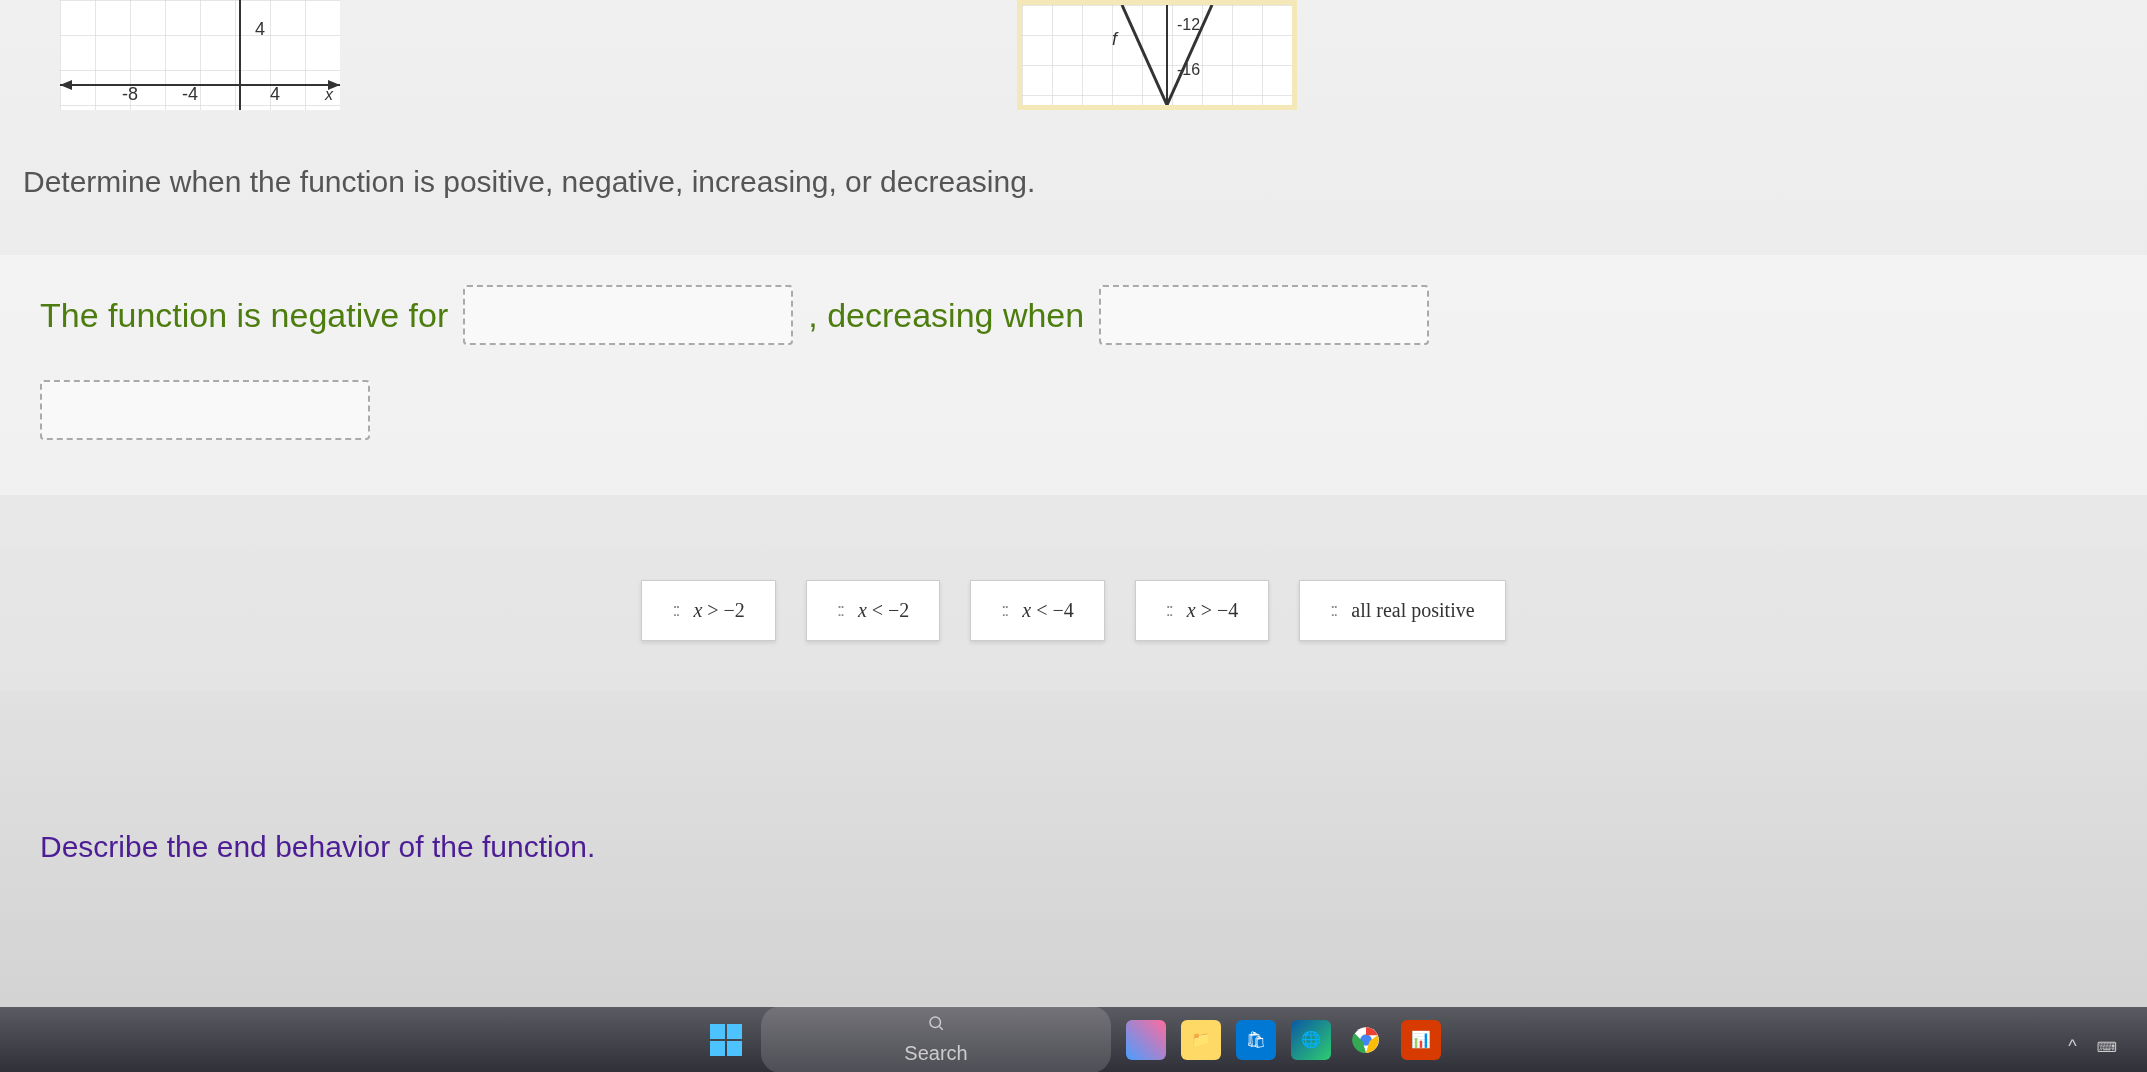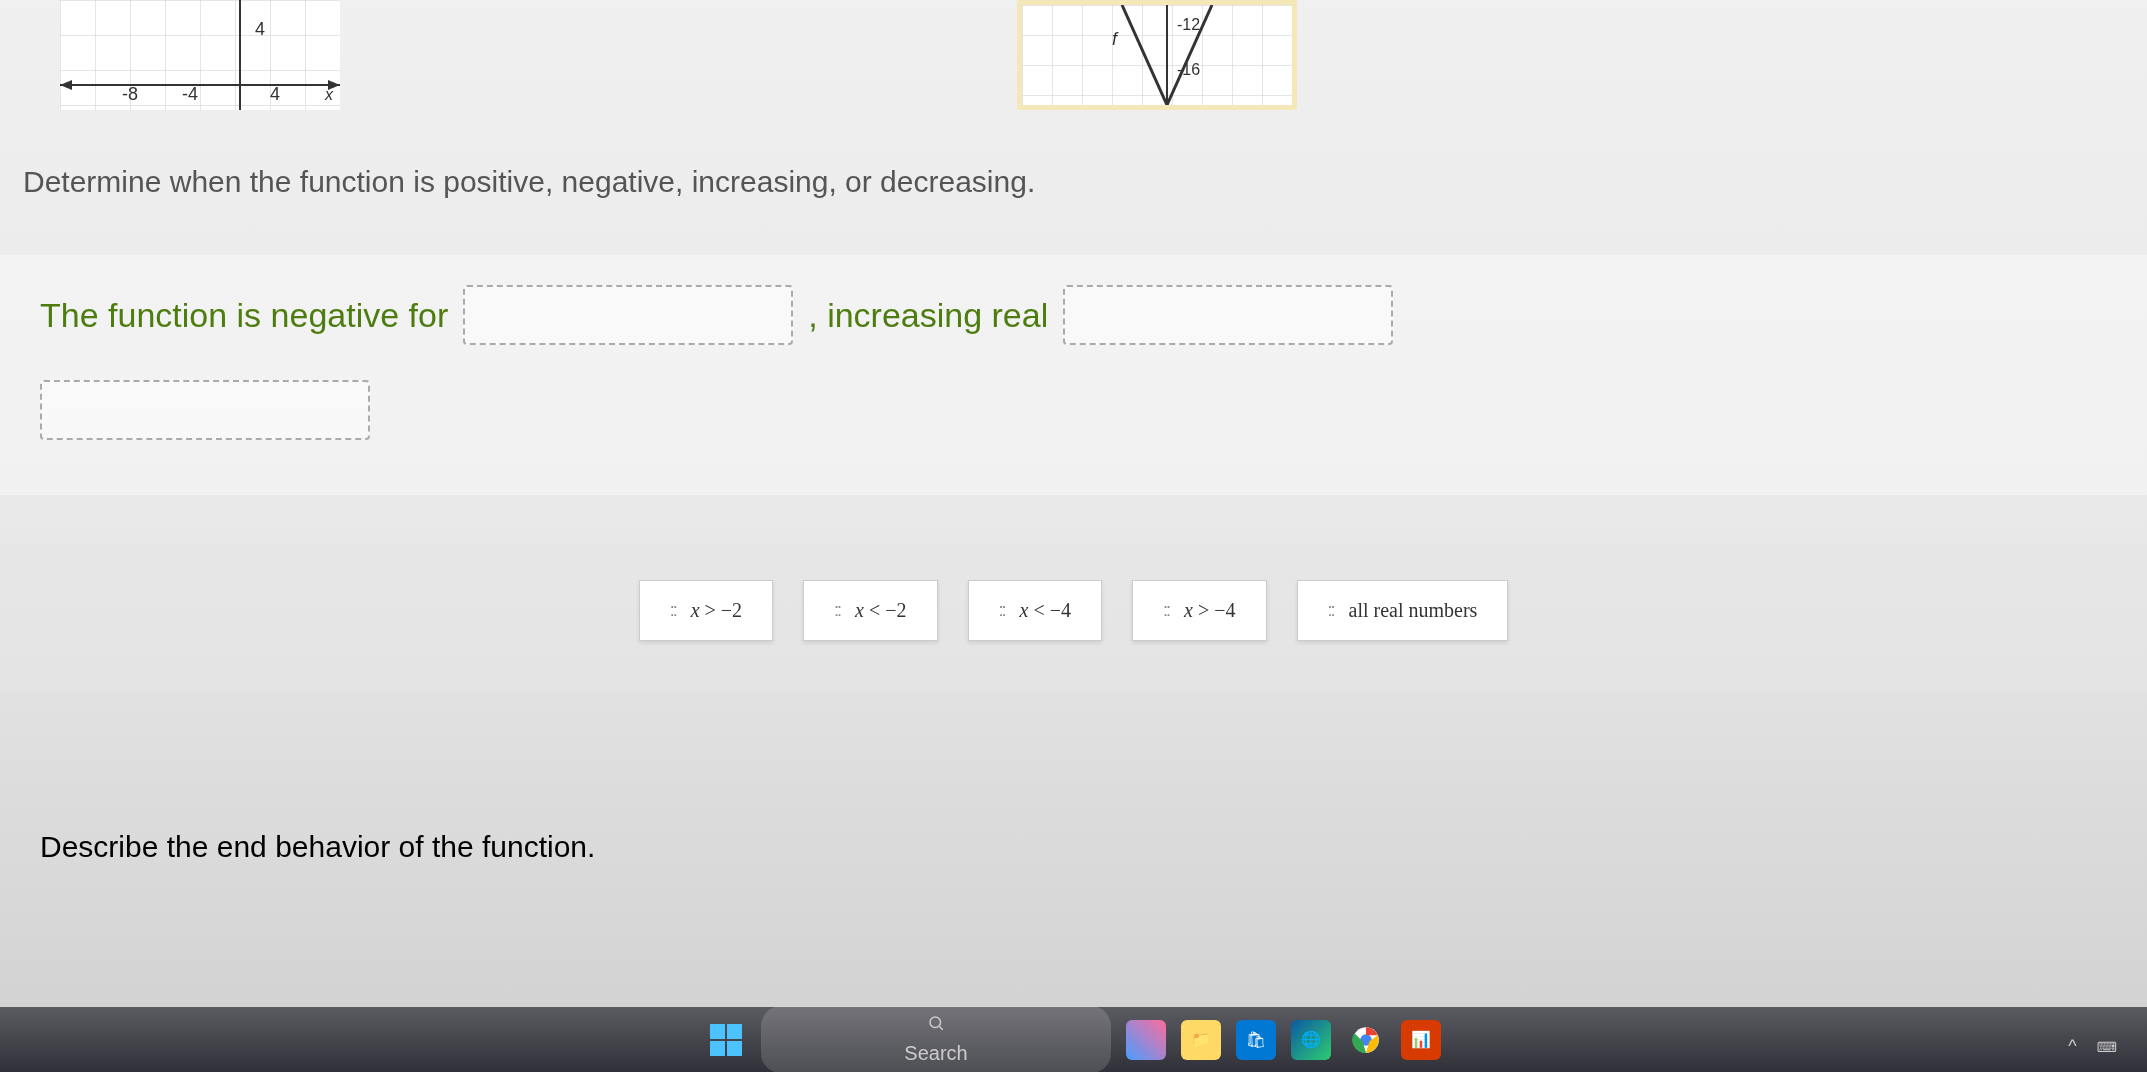--- a/index.html
+++ b/index.html
@@ -127,21 +127,21 @@
     
     .option-text .var {
       font-style: italic;
     }
     
     .end-behavior {
       position: absolute;
       left: 40px;
       top: 830px;
       font-size: 30px;
-      color: #000000;
+      color: #4c1d95;
     }
     
     .taskbar {
       position: absolute;
       bottom: 0;
       left: 0;
       width: 100%;
       height: 65px;
       background: linear-gradient(to top, rgba(20,20,30,0.85), rgba(40,40,50,0.7));
       display: flex;
@@ -241,21 +241,21 @@
     </svg>
   </div>
 </div>
 
 <div class="instruction-text">Determine when the function is positive, negative, increasing, or decreasing.</div>
 
 <div class="answer-section">
   <div class="sentence-row">
     <span class="sentence-text">The function is negative for</span>
     <span class="drop-zone"></span>
-    <span class="sentence-text">, increasing real</span>
+    <span class="sentence-text">, decreasing when</span>
     <span class="drop-zone"></span>
   </div>
   <div class="sentence-row">
     <span class="drop-zone"></span>
   </div>
 </div>
 
 <div class="options-row">
   <div class="option-tile">
     <span class="grip-icon">::</span>
@@ -268,21 +268,21 @@
   <div class="option-tile">
     <span class="grip-icon">::</span>
     <span class="option-text"><span class="var">x</span> &lt; −4</span>
   </div>
   <div class="option-tile">
     <span class="grip-icon">::</span>
     <span class="option-text"><span class="var">x</span> &gt; −4</span>
   </div>
   <div class="option-tile">
     <span class="grip-icon">::</span>
-    <span class="option-text">all real numbers</span>
+    <span class="option-text">all real positive</span>
   </div>
 </div>
 
 <div class="end-behavior">Describe the end behavior of the function.</div>
 
 <div class="taskbar">
   <div class="taskbar-icon">
     <div class="win-icon">
       <div></div>
         <div></div>

